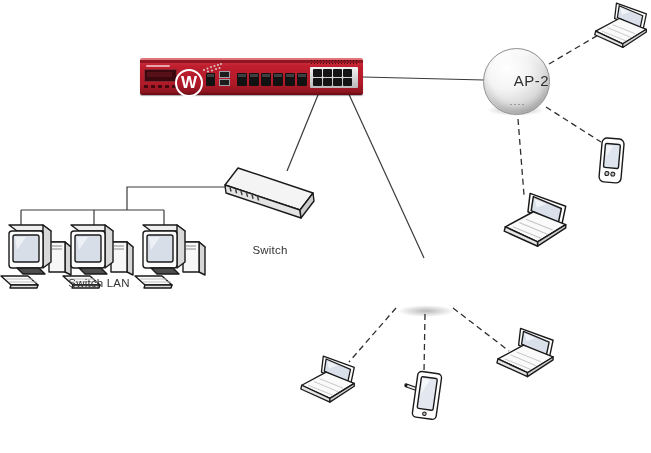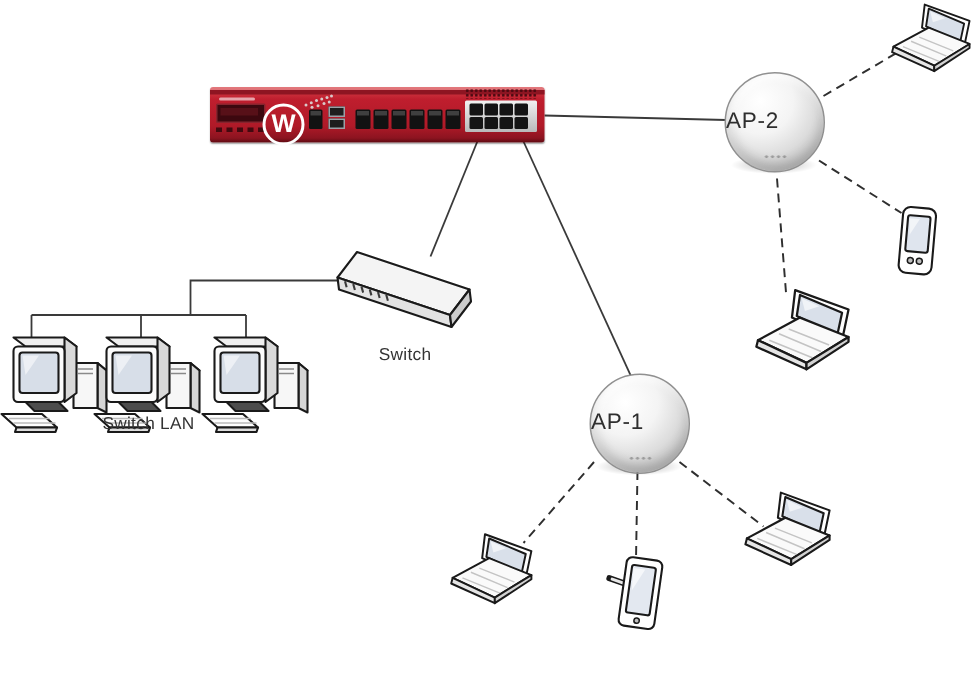--- a/index.html
+++ b/index.html
@@ -49,21 +49,21 @@
     left:170px;top:1px;width:48px;height:7px;
     background-image:radial-gradient(#4c0a11 .8px,transparent 1px);background-size:3px 3px;
   }
 
   
   .ap{
     width:65px;height:65px;border-radius:50%;
     background:radial-gradient(circle at 35% 28%,#ffffff 0%,#f4f4f4 35%,#dcdcdc 60%,#b3b3b3 92%,#9d9d9d 100%);
     border:1px solid #909090;
     box-shadow:inset 0 -5px 7px rgba(0,0,0,.18), inset 2px 3px 6px rgba(255,255,255,.9);
-    display:flex;align-items:center;justify-content:flex-start;
+    display:flex;align-items:center;justify-content:flex-end;
   }
   .ap-label{color:#2e2e2e;font-size:15px;letter-spacing:.5px;margin-top:-3px;}
   .ap-logo{position:absolute;bottom:8px;left:50%;transform:translateX(-50%);
     width:16px;height:3px;opacity:.55;
     background-image:radial-gradient(#6e6e6e 1px,transparent 1.2px);background-size:4px 3px;}
   .ap-shadow{
     width:58px;height:12px;border-radius:50%;
     background:radial-gradient(rgba(0,0,0,.28),rgba(0,0,0,0) 70%);
   }
 
@@ -156,21 +156,21 @@
     <polygon class="stroke" points="78,48 91,31 92,39 79,56" fill="#cccccc"></polygon>
     <g stroke="#3a3a3a" stroke-width="1.4">
       <path d="M8 25.5 l1.1 4"></path>
         <path d="M13.5 27.3 l1.1 4"></path>
         <path d="M19 29.1 l1.1 4"></path>
       <path d="M24.5 30.9 l1.1 4"></path>
         <path d="M30 32.7 l1.1 4"></path>
         <path d="M35.5 34.5 l1.1 4"></path>
     </g>
   </svg>
-  <div class="lbl small-lbl" style="left:234px;top:231px;width:72px">Switch</div>
+  <div class="lbl small-lbl" style="left:234px;top:244px;width:72px">Switch</div>
 
   <svg class="dev" style="left:0px;top:220px" width="78" height="70" viewBox="0 0 78 70">
     <g>
       <polygon class="stroke" points="49,22 65,22 71,27 55,27" fill="#ededed"></polygon>
       <polygon class="stroke" points="65,22 71,27 71,55 65,52" fill="#d6d6d6"></polygon>
       <rect class="stroke" x="49" y="22" width="16" height="30" fill="#f7f7f7"></rect>
       <path d="M52 26 h10 M52 29 h10" stroke="#8a8a8a" stroke-width="1"></path>
       <polygon class="stroke" points="9,5 43,5 51,11 17,11" fill="#efefef"></polygon>
       <polygon class="stroke" points="43,5 51,11 51,42 43,48" fill="#d9d9d9"></polygon>
       <rect class="stroke" x="9" y="11" width="34" height="37" rx="3" fill="#fcfcfc"></rect>
@@ -219,24 +219,20 @@
   </svg>
   <div class="lbl small-lbl" style="left:55px;top:277px;width:88px">Switch LAN</div>
 
   <div class="dev ap-shadow" style="left:487px;top:104px"></div>
   <div class="dev ap" style="left:483px;top:48px">
     <span class="ap-label">AP-2</span>
     <span class="ap-logo"></span>
   </div>
 
   <div class="dev ap-shadow" style="left:397px;top:305px"></div>
-  <div class="dev ap" style="left:393px;top:249px">
-    <span class="ap-label">AP-1</span>
-    <span class="ap-logo"></span>
-  </div>
 
   <svg class="dev" style="left:592px;top:2px" width="58" height="51" viewBox="0 0 64 56">
     <polygon class="stroke" points="27,1 60,13 56,32 25,18" fill="#ffffff"></polygon>
     <polygon class="stroke" points="30,4 56,15 53,29 28,17" fill="#d9e0ea"></polygon>
     <polygon points="31,6 42,11 33,14" fill="#ffffff" opacity=".6"></polygon>
     <polygon class="stroke" points="4,32 34,46 60,30 30,18" fill="#fafafa"></polygon>
     <path d="M11,32 l27,11 M17,28 l26,11 M23,25 l25,10" stroke="#c4c4c4" stroke-width="1"></path>
     <polygon class="stroke" points="4,32 34,46 34,50 3,36" fill="#e6e6e6"></polygon>
     <polygon class="stroke" points="34,46 60,30 60,33 34,50" fill="#d2d2d2"></polygon>
   </svg>

